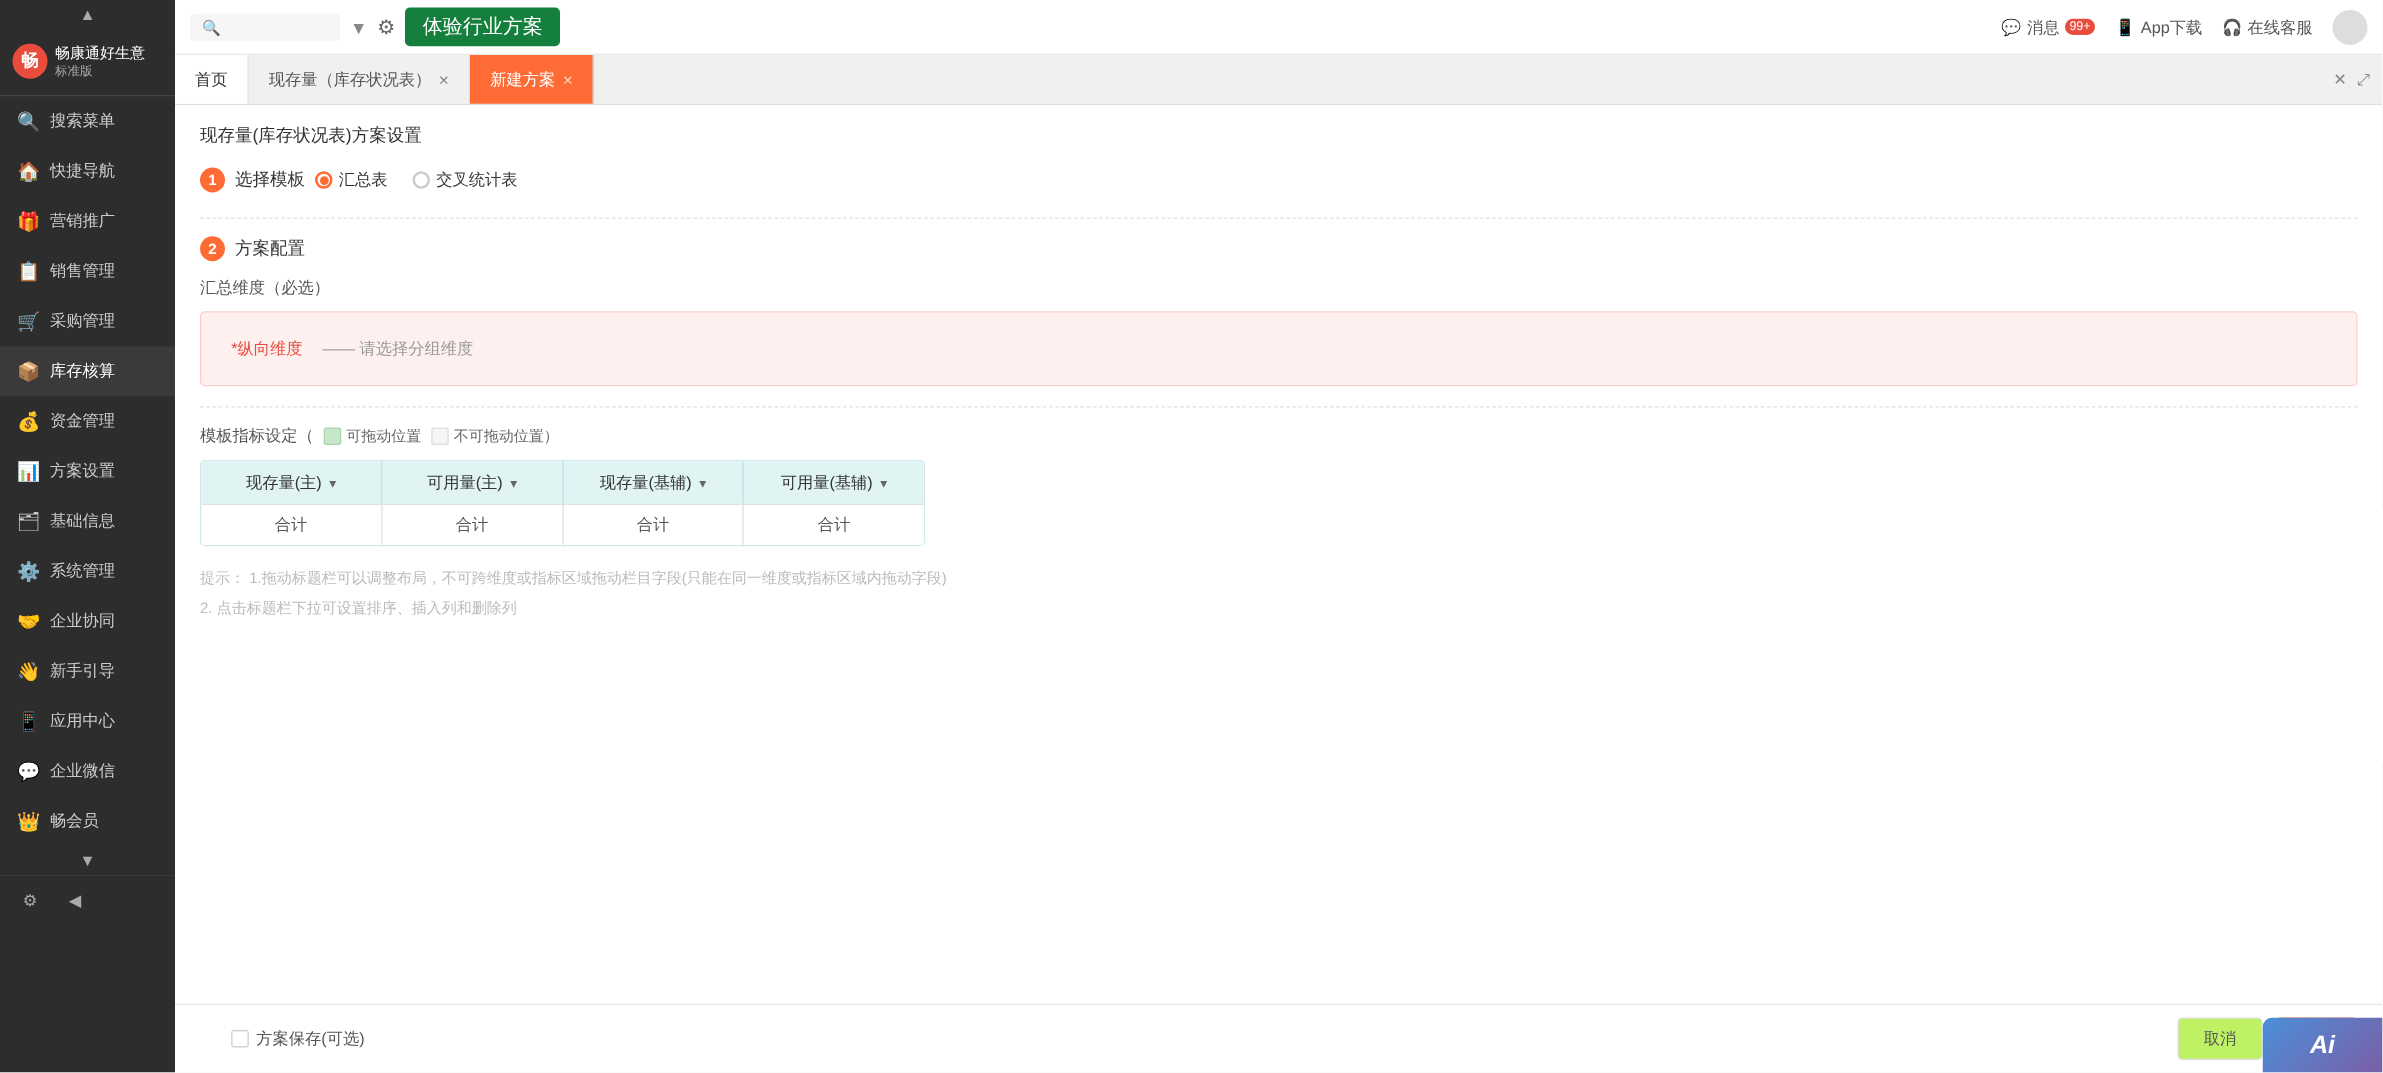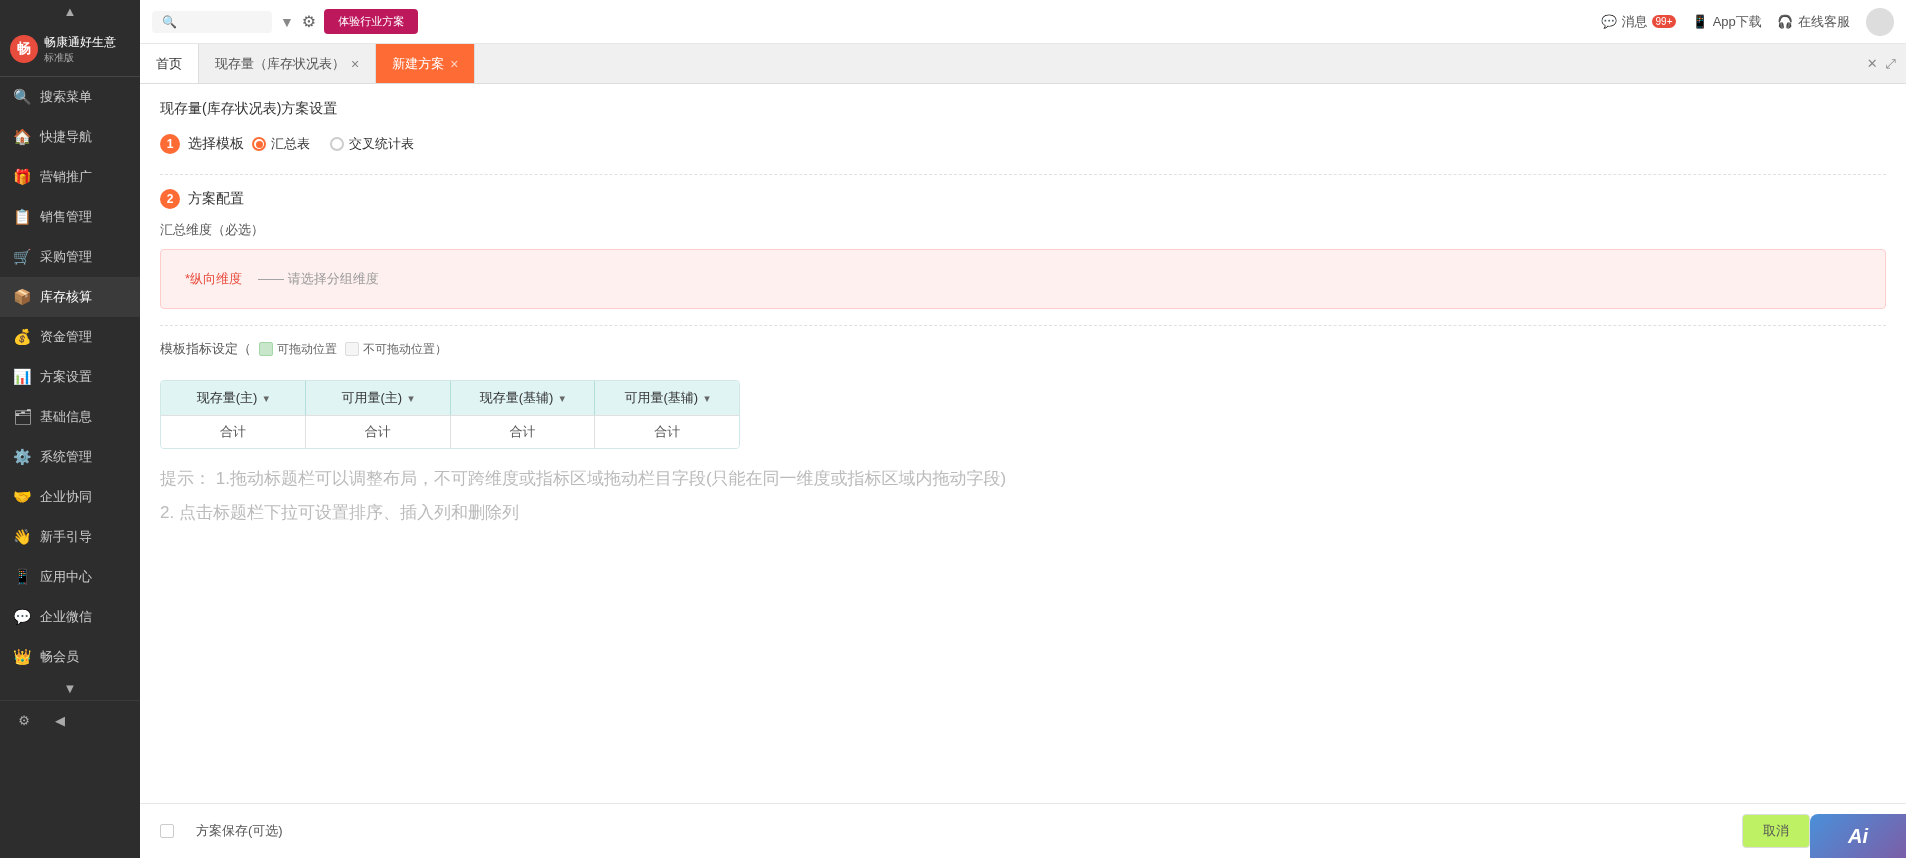--- a/index.html
+++ b/index.html
@@ -121,26 +121,26 @@
       align-items: center;
       background: #f5f5f5;
       border-radius: 4px;
       padding: 4px 10px;
       gap: 6px;
       color: #999;
       font-size: 12px;
       min-width: 120px;
     }
     .topbar-btn-industry {
-      background: #be185d;
+      background: #15803d;
       color: white;
       border: none;
       border-radius: 4px;
       padding: 5px 14px;
-      font-size: 11px;
+      font-size: 16px;
       cursor: pointer;
     }
     .topbar-settings-icon {
       color: #666;
       cursor: pointer;
       font-size: 16px;
     }
     .topbar-right {
       display: flex;
       align-items: center;
@@ -320,21 +320,21 @@
     }
     .dimension-placeholder {
       color: #999;
       margin-left: 4px;
     }
 
     
     .metrics-label {
       font-size: 13px;
       color: #555;
-      margin-bottom: 22px;
+      margin-bottom: 10px;
       display: flex;
       align-items: center;
       gap: 8px;
     }
     .legend-item {
       display: flex;
       align-items: center;
       gap: 4px;
       font-size: 12px;
       color: #666;
@@ -395,41 +395,42 @@
       border-right: 1px solid #e0e0e0;
       text-align: center;
       border-top: 1px solid #e0e0e0;
     }
     .stats-data-cell:last-child { border-right: none; }
     .chevron-down { color: #666; font-size: 11px; }
 
     
     .tips-section {
       color: #bbb;
-      font-size: 17px;
+      font-size: 12px;
       line-height: 2;
       margin-top: 10px;
     }
 
     
     .bottom-bar {
       border-top: 1px solid #e8e8e8;
       padding: 10px 20px;
       display: flex;
       align-items: center;
       justify-content: space-between;
       background: #fff;
       flex-shrink: 0;
     }
     .save-option {
       display: flex;
       align-items: center;
-      gap: 22px;
+      gap: 6px;
       font-size: 13px;
       color: #555;
+      margin-left: 25px;
     }
     .checkbox-box {
       width: 14px;
       height: 14px;
       border: 1px solid #ccc;
       border-radius: 2px;
     }
     .action-btns {
       display: flex;
       gap: 10px;

